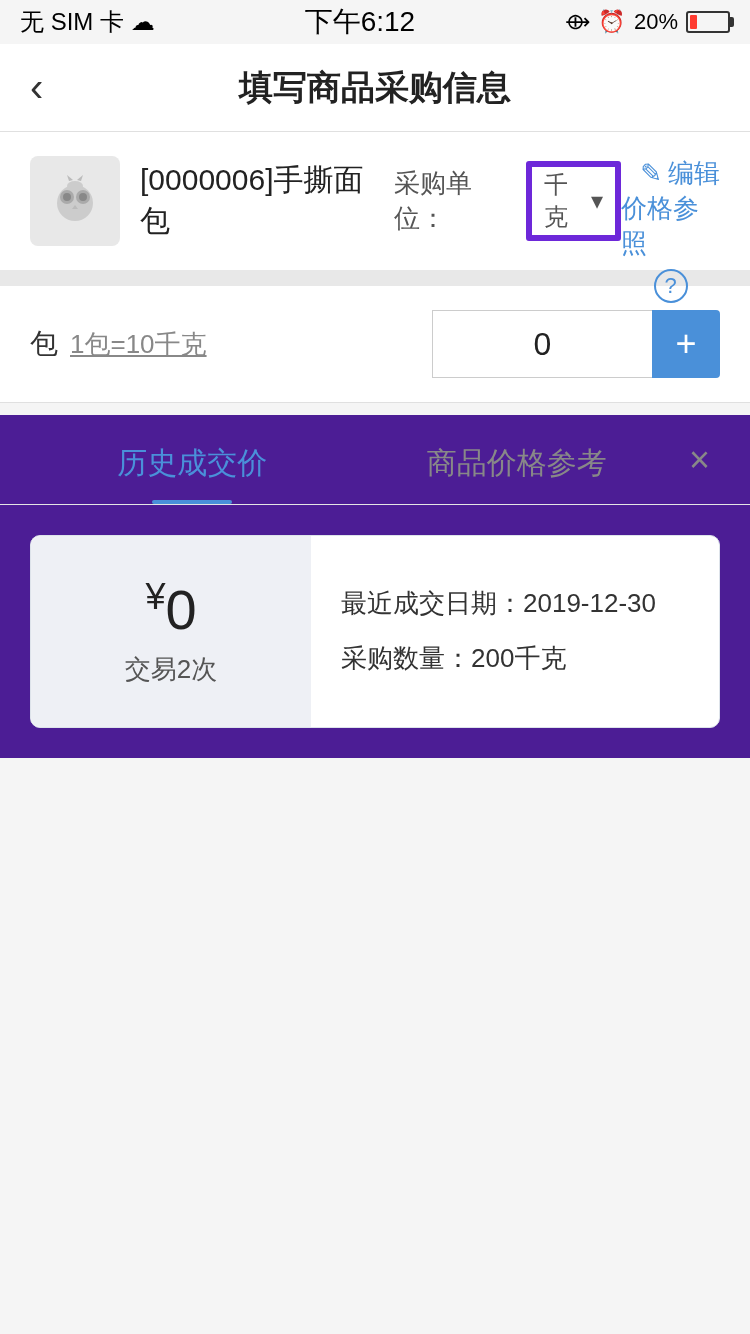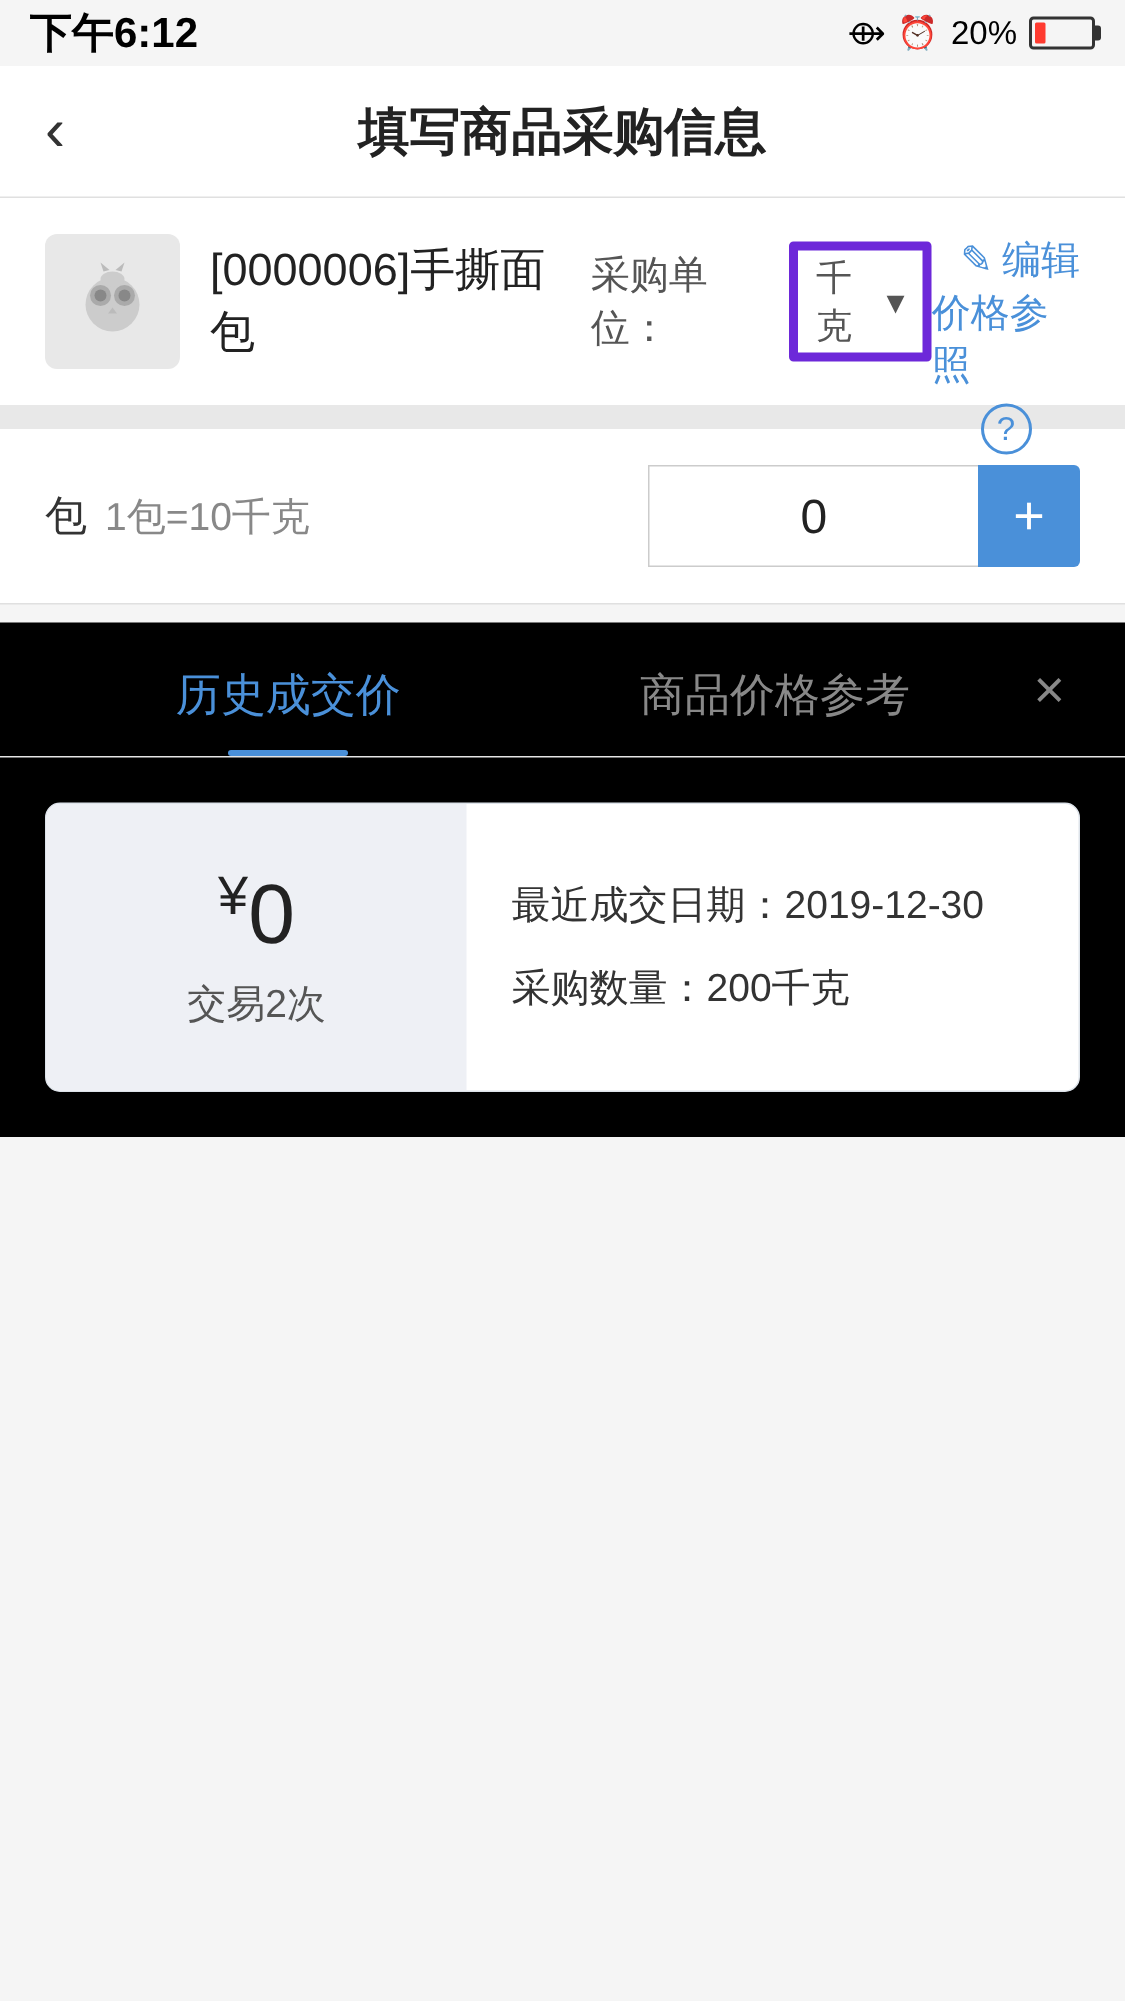--- a/index.html
+++ b/index.html
@@ -25,21 +25,21 @@
       font-weight: 500;
     }
     .status-left {
       display: flex;
       align-items: center;
       gap: 8px;
       font-size: 24px;
     }
     .status-center {
       font-size: 28px;
-      font-weight: 700;
+      font-weight: 400;
     }
     .status-right {
       display: flex;
       align-items: center;
       gap: 8px;
       font-size: 22px;
     }
     .battery {
       width: 44px;
       height: 22px;
@@ -197,20 +197,21 @@
     .qty-label {
       font-size: 28px;
       color: #333;
       display: flex;
       align-items: center;
       gap: 12px;
     }
     .qty-unit-text {
       font-size: 26px;
       color: #888;
+      text-decoration: underline;
     }
     .qty-controls {
       display: flex;
       align-items: center;
     }
     .qty-input-box {
       width: 220px;
       height: 68px;
       border: 1px solid #ccc;
       border-right: none;
@@ -235,21 +236,21 @@
     }
 
     
     .section-separator {
       height: 1px;
       background: #e0e0e0;
     }
 
     
     .tab-section {
-      background: #000000;
+      background: #4c1d95;
       margin-top: 12px;
     }
     .tab-bar {
       display: flex;
       align-items: center;
       border-bottom: 1px solid #e5e5e5;
       position: relative;
       padding: 0 30px;
     }
     .tab-item {
@@ -337,20 +338,23 @@
     .bottom-area {
       background: #f5f5f5;
       flex: 1;
       min-height: 600px;
     }
   </style>
 </head>
 <body>
 
 <div class="status-bar">
+  <div class="status-left">
+    <span>无 SIM 卡 ☁</span>
+  </div>
   <div class="status-center">下午6:12</div>
   <div class="status-right">
     <span>⟴</span>
     <span>⏰</span>
     <span>20%</span>
     <span class="battery">
       <span class="battery-fill"></span>
     </span>
   </div>
 </div>

